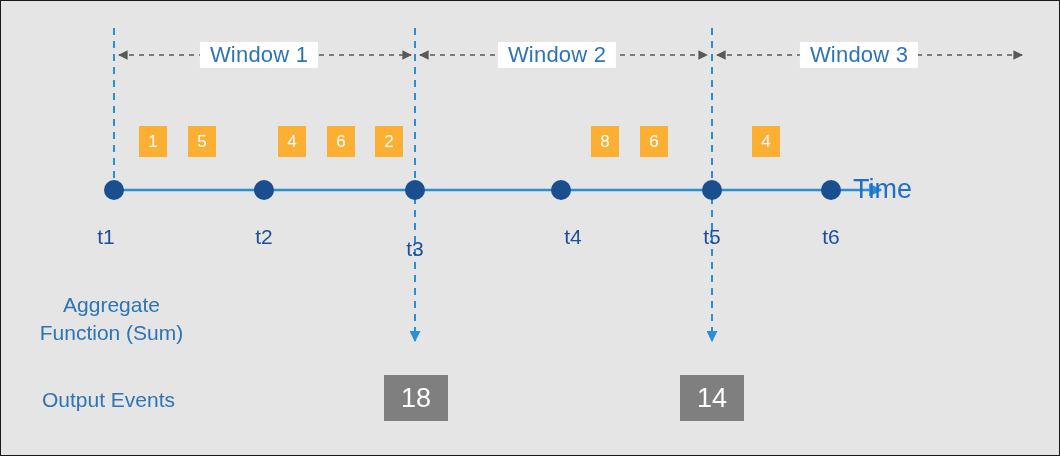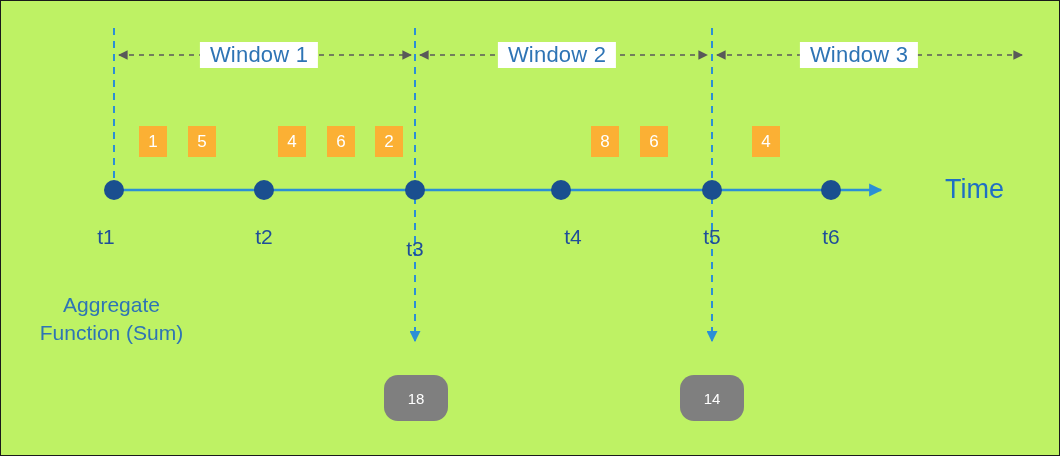--- a/index.html
+++ b/index.html
@@ -4,21 +4,21 @@
 <style>
   html, body {
     margin: 0;
     padding: 0;
     background: #ffffff;
   }
   #stage {
     position: relative;
     width: 1060px;
     height: 456px;
-    background: #bef264;
+    background: #e5e5e5;
     border: 1px solid #1a1a1a;
     box-sizing: border-box;
     overflow: hidden;
     font-family: "Liberation Sans", sans-serif;
   }
   #svg-layer {
     position: absolute;
     left: 0;
     top: 0;
     width: 1060px;
@@ -83,27 +83,26 @@
     white-space: pre-line;
   }
 
   
   .output-box {
     position: absolute;
     width: 64px;
     height: 46px;
     background: #7F7F7F;
     color: #ffffff;
-    font-size: 15px;
+    font-size: 27px;
     font-family: "Liberation Sans", sans-serif;
     display: flex;
     align-items: center;
     justify-content: center;
     line-height: 1;
-    border-radius: 14px;
   }
 </style>
 </head>
 <body>
 
 <div id="stage">
 
   <svg id="svg-layer" viewBox="0 0 1060 456" xmlns="http://www.w3.org/2000/svg">
     <defs>
       <marker id="arrow-gray-right" viewBox="0 0 10 10" refX="9" refY="5" markerWidth="6" markerHeight="6" orient="auto-start-reverse">
@@ -156,21 +155,22 @@
   <div class="event-box" style="left:639px; top:125px;">6</div>
   <div class="event-box" style="left:751px; top:125px;">4</div>
 
   <div class="tick-label" style="left:105px; top:224px;">t1</div>
   <div class="tick-label" style="left:263px; top:224px;">t2</div>
   <div class="tick-label" style="left:414px; top:236px;">t3</div>
   <div class="tick-label" style="left:560px; top:224px;margin-left:12px;">t4</div>
   <div class="tick-label" style="left:711px; top:224px;">t5</div>
   <div class="tick-label" style="left:830px; top:224px;">t6</div>
 
-  <div class="axis-name" style="left:944px; top:173px;">Time</div>
+  <div class="axis-name" style="left:852px; top:173px;">Time</div>
 
   <div class="row-label" style="left:13px; top:290px; width:195px;">Aggregate
 Function (Sum)</div>
+  <div class="row-label" style="left:10px; top:385px; width:195px;">Output Events</div>
 
   <div class="output-box" style="left:383px; top:374px;">18</div>
   <div class="output-box" style="left:679px; top:374px;">14</div>
 
 </div>
 
 </body></html>

